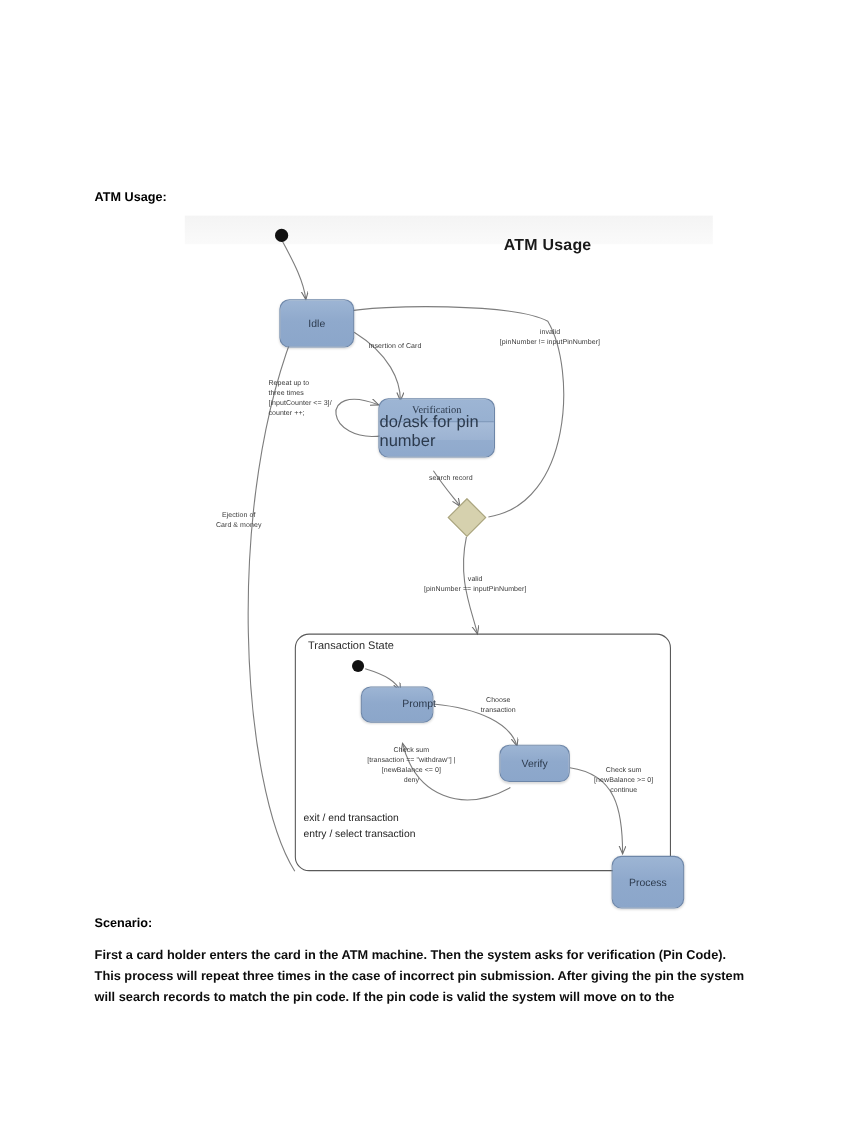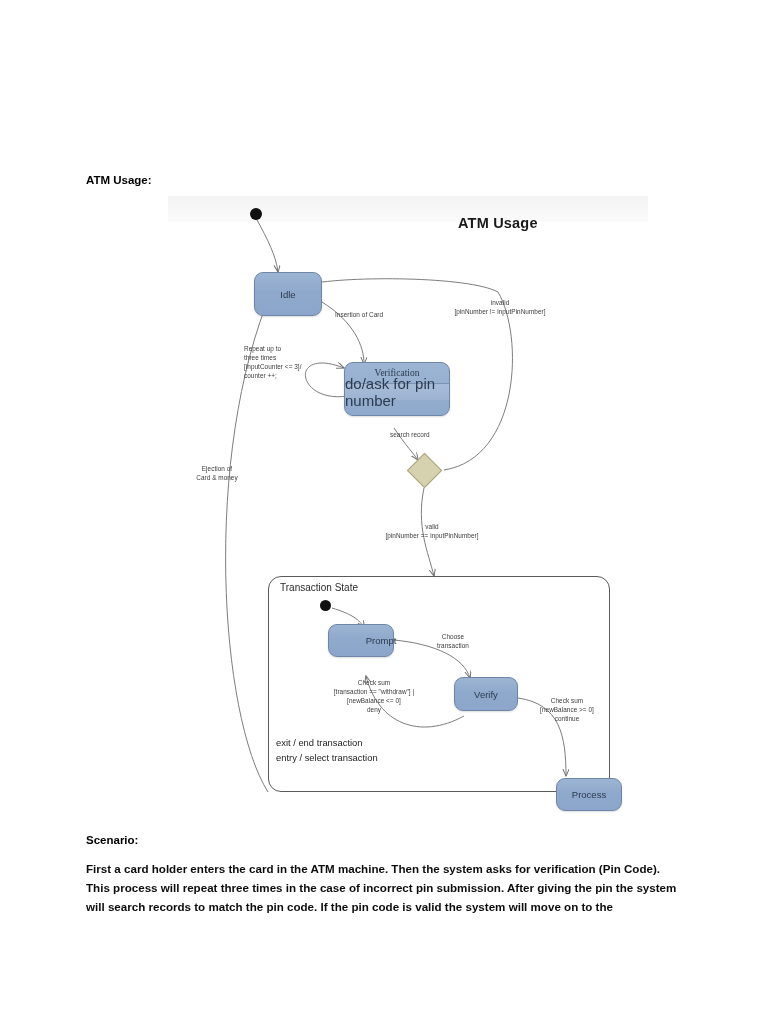--- a/index.html
+++ b/index.html
@@ -224,21 +224,21 @@
       <span>Prompt</span>
     </div>
 
     <div class="state" style="left:286px; top:481px; width:64px; height:34px;">
       <span>Verify</span>
     </div>
 
     <div class="composite-actions" style="left:108px; top:556px;">entry / select transaction</div>
     <div class="composite-actions" style="left:108px; top:541px;">exit / end transaction</div>
 
-    <div class="state" style="left:388px; top:582px; width:66px; height:33px;">
+    <div class="state" style="left:388px; top:582px; width:66px; height:48px;">
       <span>Process</span>
     </div>
 
     <div class="edge-label l" style="left:167px; top:114px;">Insertion of Card</div>
 
     <div class="edge-label l" style="left:76px; top:148px; width:86px;">Repeat up to
 three times
 [inputCounter &lt;= 3]/
 counter ++;</div>
 

